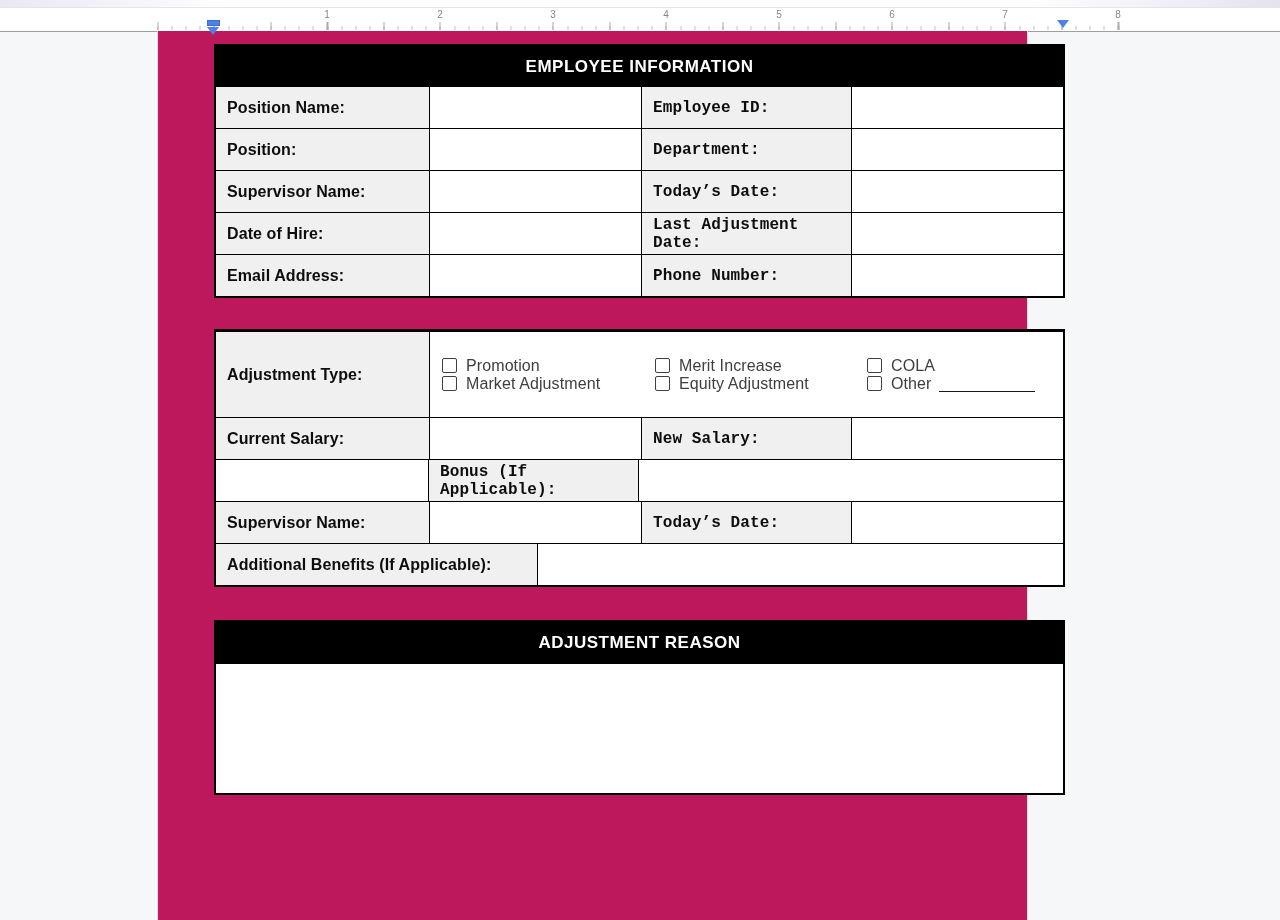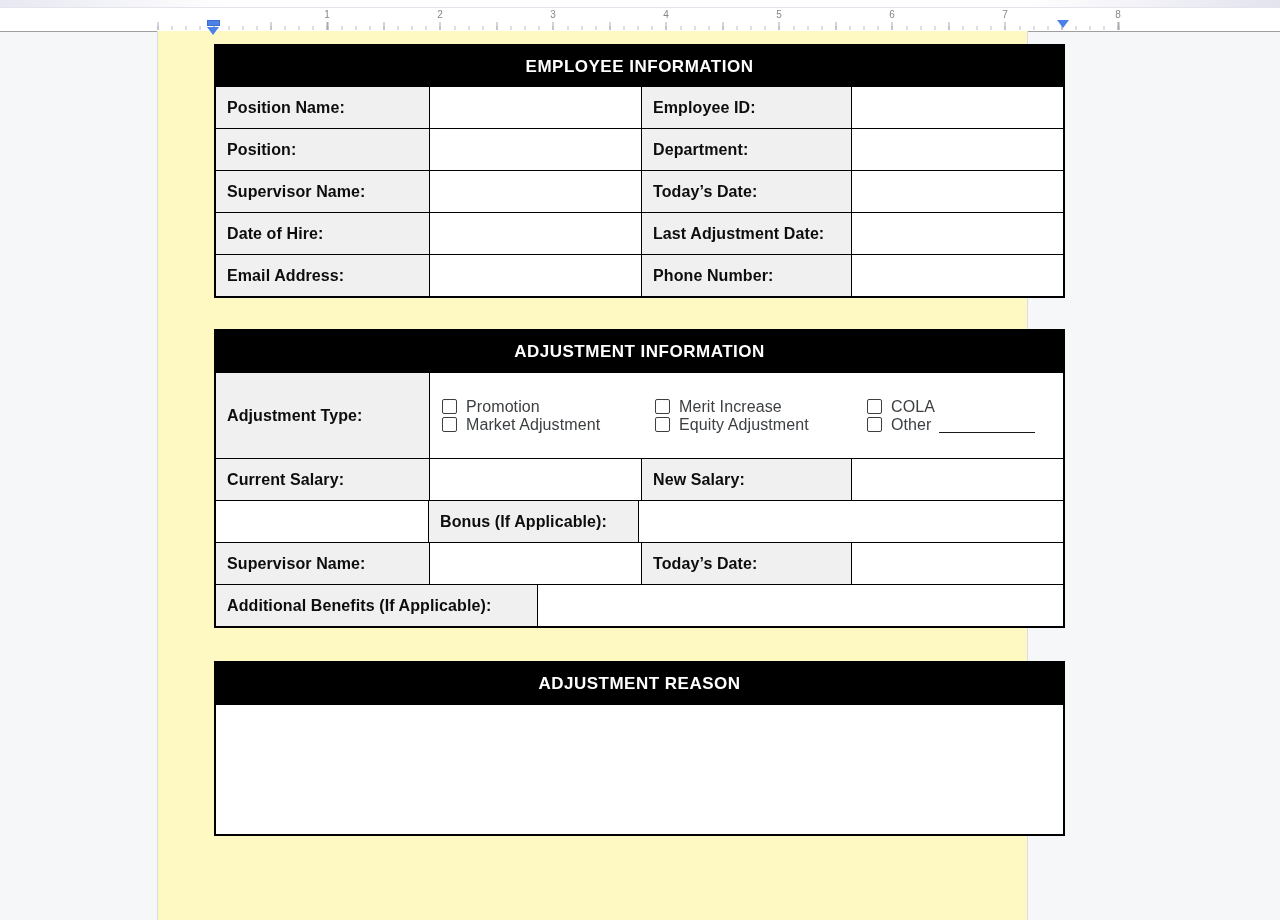--- a/index.html
+++ b/index.html
@@ -47,39 +47,39 @@
     border-top:8px solid #4b82e8;
   }
   .ri-tri{                        
     position:absolute;left:1057px;top:12px;width:0;height:0;z-index:3;
     border-left:6.5px solid transparent;border-right:6.5px solid transparent;
     border-top:8px solid #4b82e8;
   }
   
   .page{
     position:absolute;left:157px;top:31px;width:871px;height:889px;
-    background:#fef9c3;border-left:1px solid #dadce2;border-right:1px solid #dadce2;
+    background:#be185d;border-left:1px solid #dadce2;border-right:1px solid #dadce2;
     box-sizing:border-box;
   }
   .doc{
     position:absolute;left:56px;top:13px;width:851px;
   }
   
   .tbl{border:2px solid #000;box-sizing:border-box;width:851px;background:#fff;}
   .thead{
     height:41px;background:#000;color:#fff;
     display:flex;align-items:center;justify-content:center;
     font-size:17px;font-weight:700;letter-spacing:.5px;
   }
   .trow{display:flex;border-top:1.5px solid #000;height:41px;}
   .tcell{
     display:flex;align-items:center;box-sizing:border-box;
     flex-shrink:0;overflow:hidden;
   }
-  .tcell + .tcell{border-left:1.5px solid #000;}
+  .tcell + .tcell{border-left:1.5px solid #000;font-family:Liberation Mono, monospace;}
   .label{
     background:#f0f0f0;font-weight:700;font-size:16px;color:#0d0d0d;
     padding-left:11px;letter-spacing:.1px;
   }
   .value{background:#fff;}
   .w1{width:213px}.w2{width:212px}.w3{width:210px}.wfill{flex:1 1 auto;width:auto;}
   .wben{width:321px}
   
   .trow.cbrow{height:85px;}
   .cbgrid{
@@ -154,21 +154,20 @@
       </div>
       <div class="trow">
         <div class="tcell label w1">Email Address:</div>
         <div class="tcell value w2"></div>
         <div class="tcell label w3">Phone Number:</div>
         <div class="tcell value wfill"></div>
       </div>
     </div>
 
     <div class="tbl mt1">
-      <div class="thead">ADJUSTMENT INFORMATION</div>
 
       <div class="trow cbrow">
         <div class="tcell label w1">Adjustment Type:</div>
         <div class="cbgrid" style="border-left:1.5px solid #000">
           <div class="cbitem">
             <span class="cbbox"></span>
             <span>Promotion</span>
           </div>
           <div class="cbitem">
             <span class="cbbox"></span>

